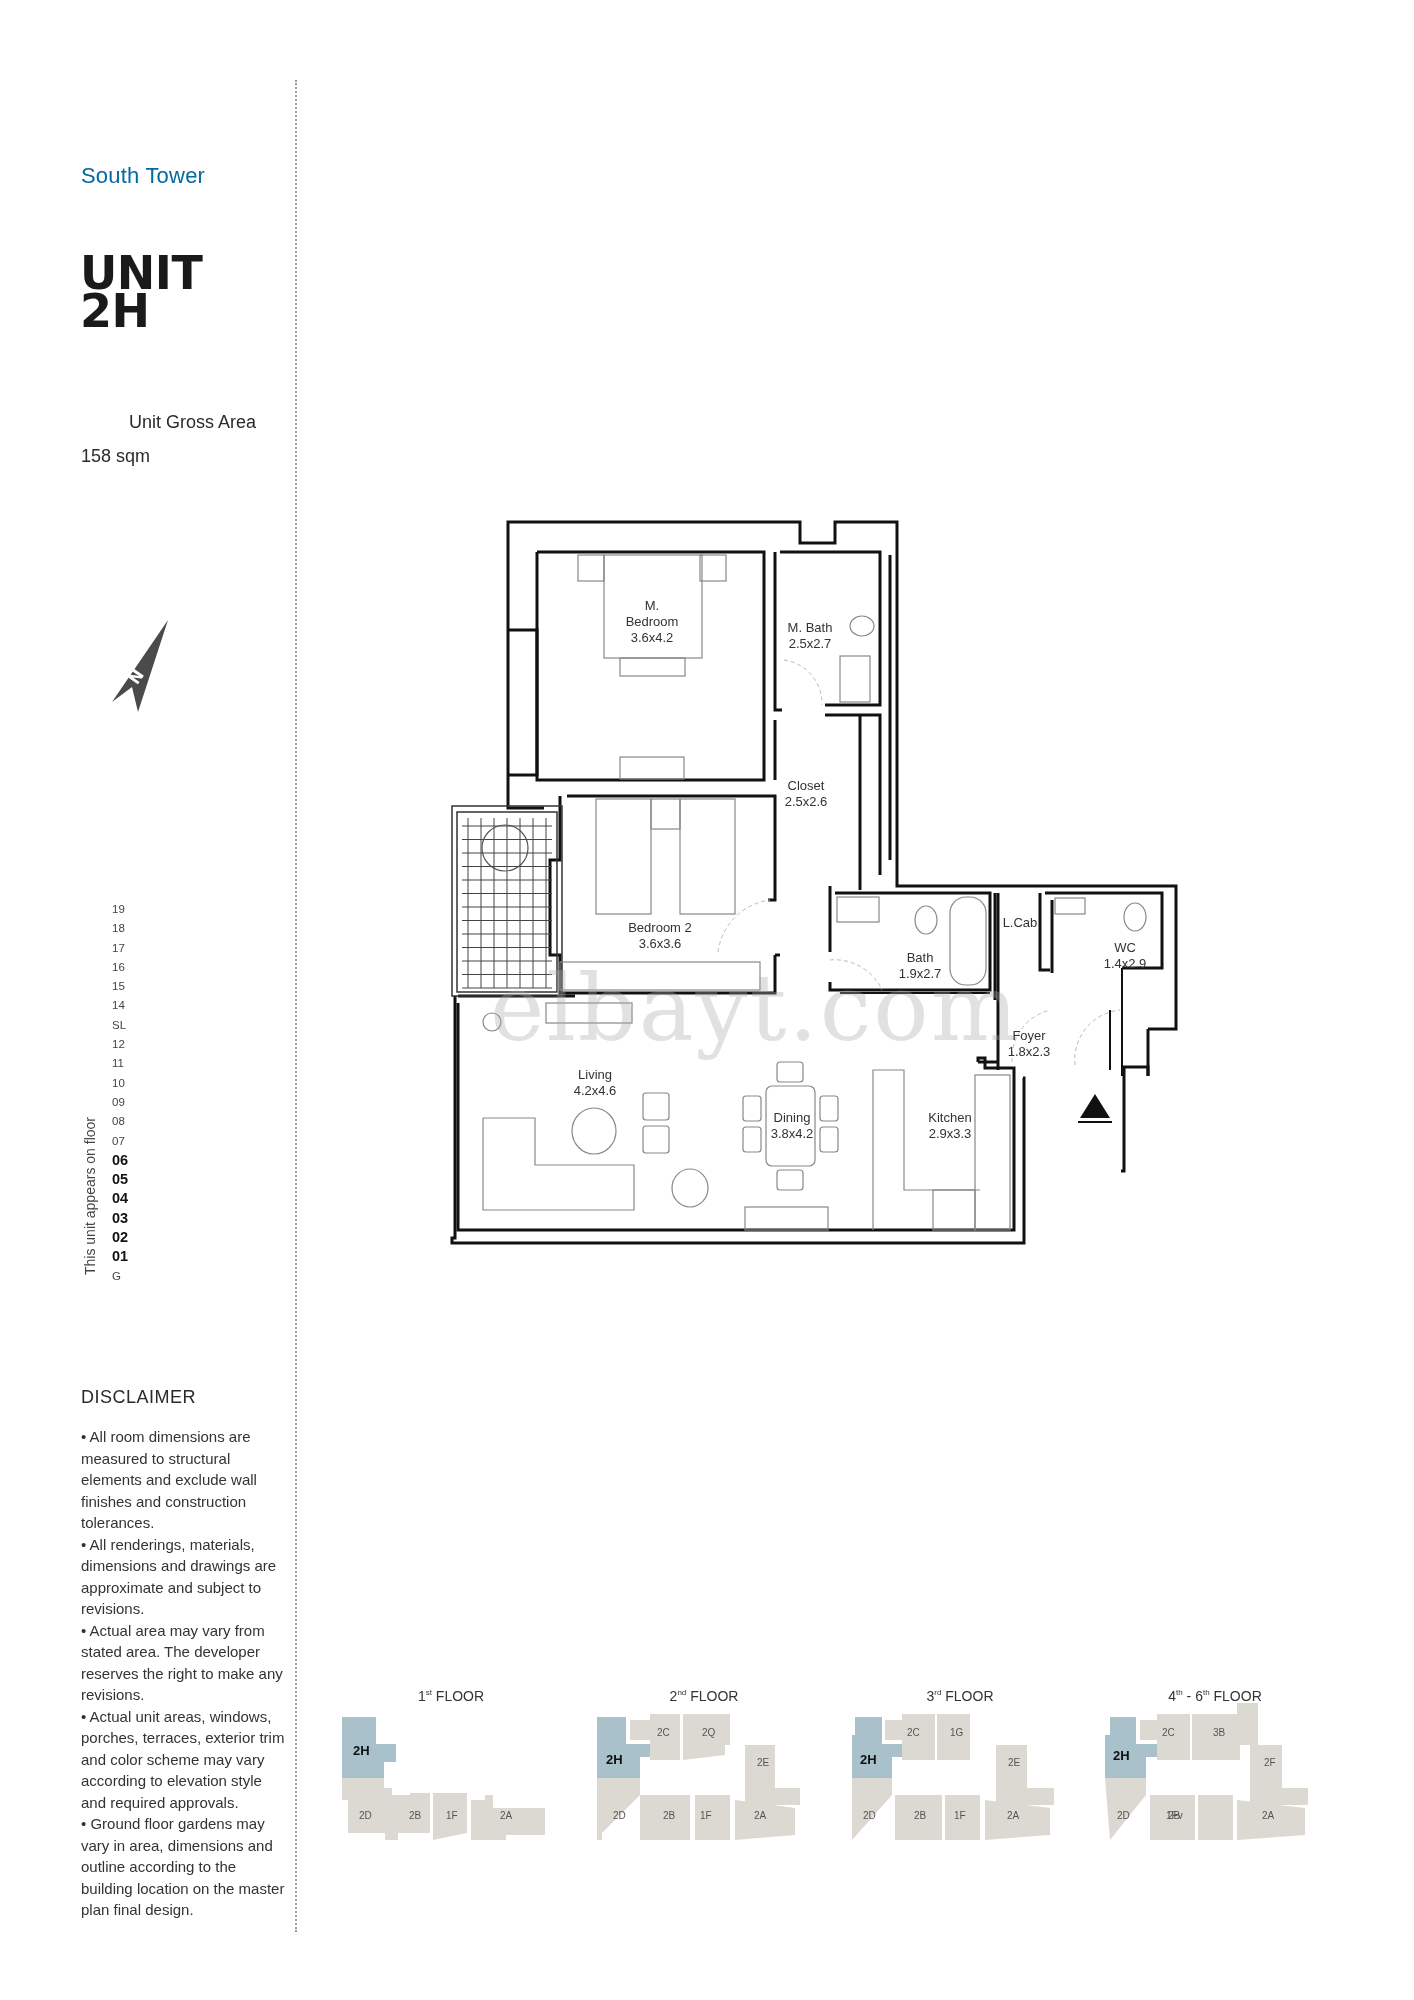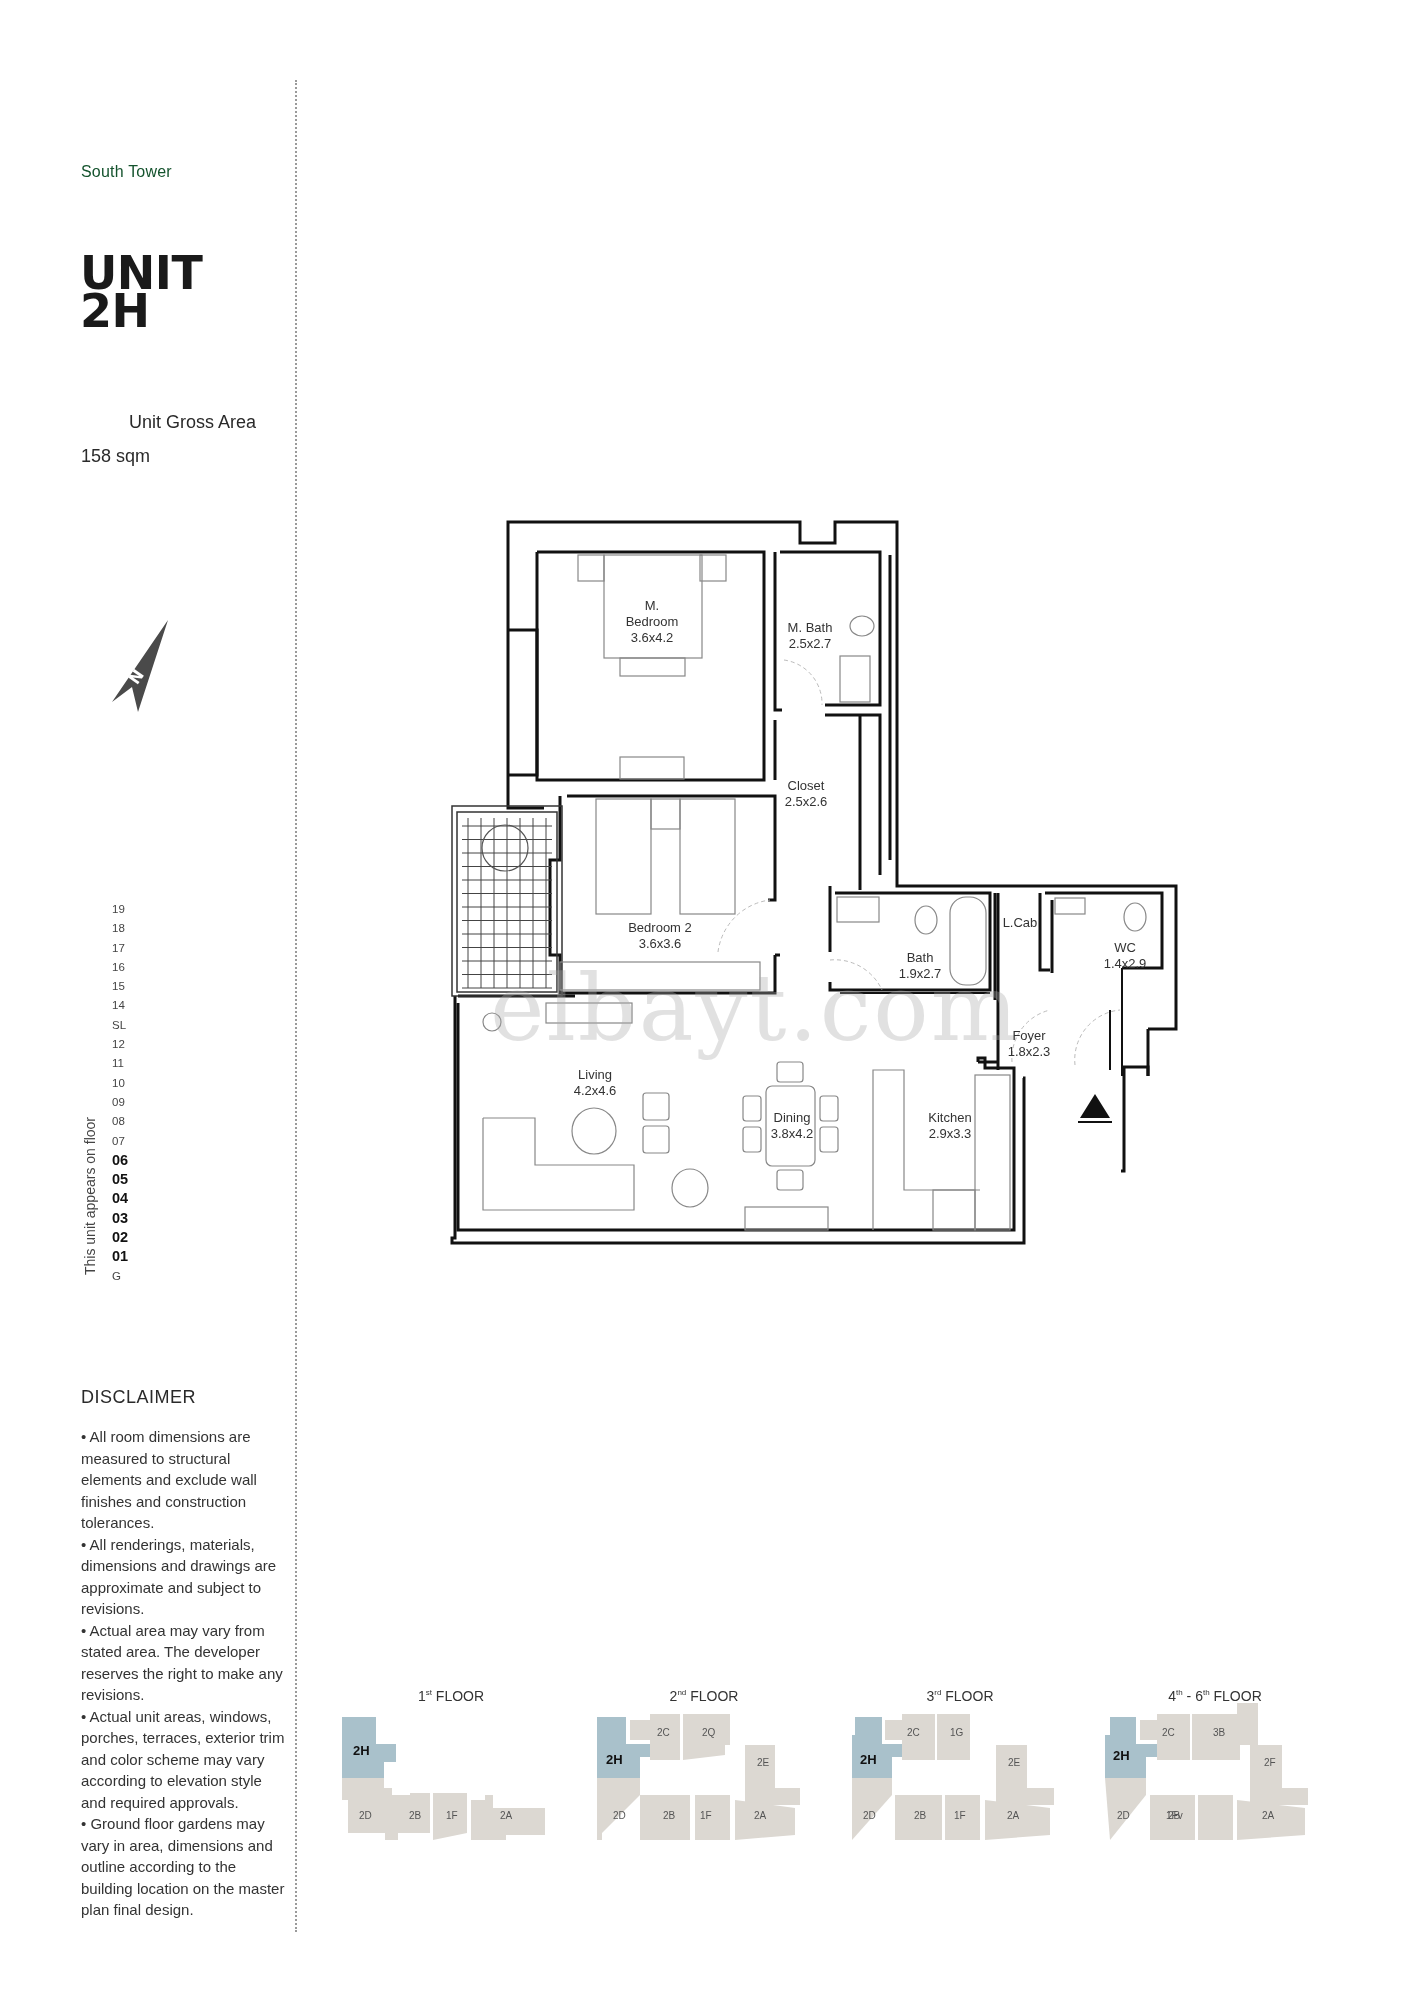--- a/index.html
+++ b/index.html
@@ -1,21 +1,21 @@
 <!DOCTYPE html>
 <html><head>
 <meta charset="utf-8">
 <style>
   html, body { margin:0; padding:0; background:#ffffff; }
   body { width:1414px; height:2000px; position:relative; overflow:hidden;
          font-family:"Liberation Sans", "DejaVu Sans", sans-serif; color:#222; }
   .abs { position:absolute; }
   .divider { position:absolute; left:295px; top:80px; height:1852px; width:0;
              border-left:2px dotted #9a9a9a; }
-  .tower { left:81px; top:163px; font-size:16px; color:#14532d; letter-spacing:0.2px; }
+  .tower { left:81px; top:163px; font-size:22px; color:#0369a1; letter-spacing:0.2px; }
   .unit-title { left:80px; top:254px; font-family:"DejaVu Sans", sans-serif; font-weight:bold;
                 font-size:46px; line-height:38px; color:#1a1a1a; letter-spacing:-0.5px; }
   .area-label { left:81px; top:412px; font-size:18px; color:#2a2a2a;margin-left:48px; }
   .area-value { left:81px; top:446px; font-size:18px; color:#2a2a2a; }
   .compass { left:100px; top:612px; width:80px; height:100px; }
   .floors-rot { left:82px; top:1275px; transform-origin:left top; transform:rotate(-90deg);
                 font-size:14px; color:#444; white-space:nowrap; }
   .floor-list { left:112px; top:900px; width:40px; }
   .floor-item { height:19.3px; font-size:11.5px; color:#444; line-height:19px; }
   .floor-item.active { font-weight:bold; font-size:14.5px; color:#111; }

